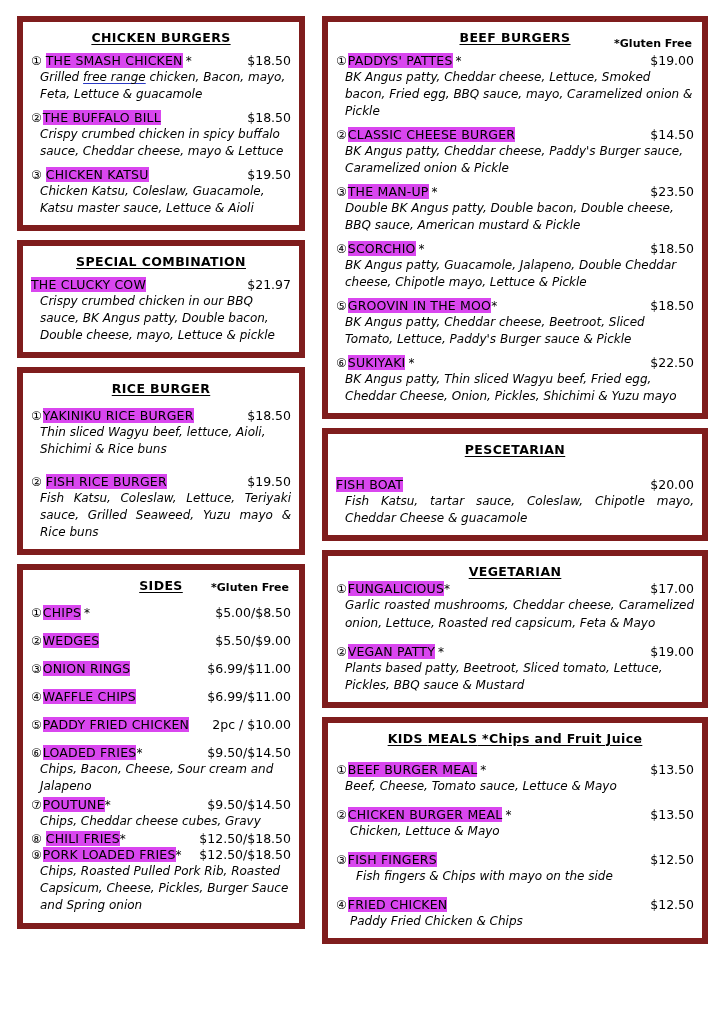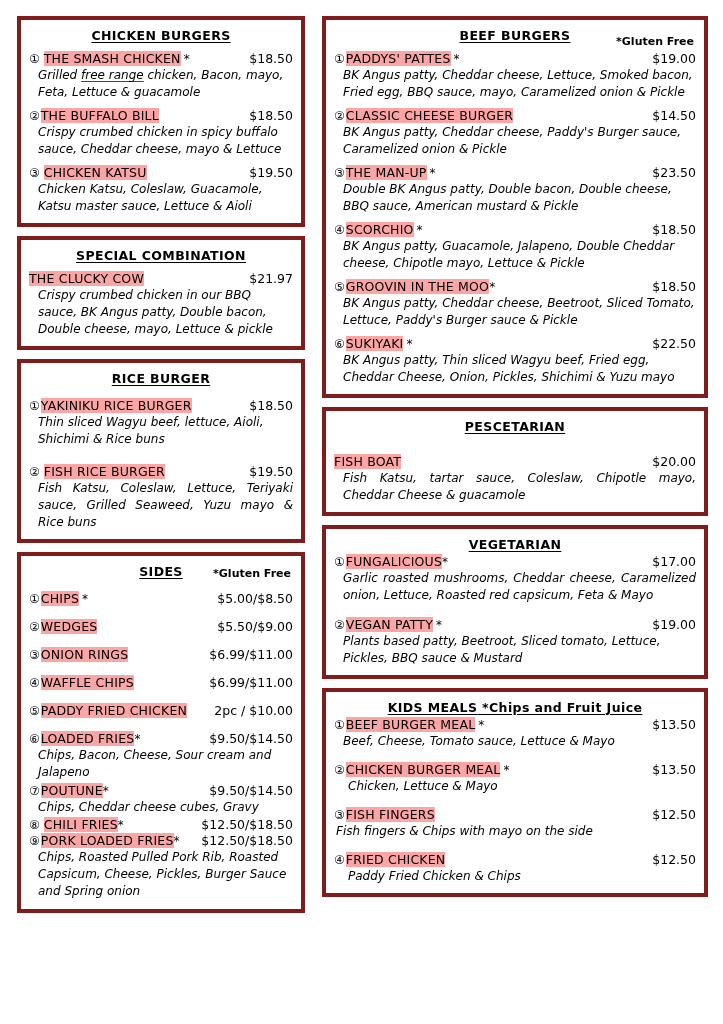--- a/index.html
+++ b/index.html
@@ -18,21 +18,21 @@
     width: 723px; height: 1024px;
     padding: 16px 15px 14px 17px;
     display: flex;
     gap: 17px;
     align-items: flex-start;
   }
   .col-left { width: 288px; flex: 0 0 288px; display: flex; flex-direction: column; gap: 9px; }
   .col-right { width: 386px; flex: 0 0 386px; display: flex; flex-direction: column; gap: 9px; }
 
   .card {
-    border: 4px solid #7f1d1d;
+    border: 6px solid #7f1d1d;
     background: #fff;
     padding: 7px 8px 8px 8px;
   }
 
   .sect-head {
     text-align: center;
     font-weight: bold;
     font-size: 12.5px;
     letter-spacing: 0.4px;
     margin: 1px 0 8px 0;
@@ -66,21 +66,21 @@
     white-space: nowrap;
   }
   .name-wrap { display: flex; align-items: baseline; }
   .num {
     font-size: 12px;
     margin-right: 1px;
     flex: 0 0 auto;
   }
   .num.sp { margin-right: 4px; }
   .iname {
-    background: #fca5a5;
+    background: #d946ef;
     font-size: 12.5px;
     letter-spacing: 0.2px;
   }
   .star { margin-left: 3px; font-size: 12px; }
   .price {
     font-size: 12.5px;
     font-weight: normal;
     margin-left: 8px;
     flex: 0 0 auto;
   }
@@ -393,21 +393,21 @@
             <span class="iname">VEGAN PATTY</span>
             <span class="star">*</span>
           </span>
           <span class="price">$19.00</span>
         </div>
         <div class="desc">Plants based patty, Beetroot, Sliced tomato, Lettuce, Pickles, BBQ sauce &amp; Mustard</div>
       </div>
     </div>
 
     <div class="card">
-      <div class="sect-head" style="margin-bottom:2px">
+      <div class="sect-head" style="margin-bottom:16px">
         <span class="u">KIDS </span><span class="u blue-u">MEALS</span><span class="u">  *Chips and Fruit Juice</span>
       </div>
       <div class="item" style="margin-bottom:12px">
         <div class="item-row">
           <span class="name-wrap">
             <span class="num">①</span>
             <span class="iname">BEEF BURGER MEAL</span>
             <span class="star">*</span>
           </span>
           <span class="price">$13.50</span>
@@ -426,21 +426,21 @@
         <div class="desc" style="margin-left:14px">Chicken, Lettuce &amp; Mayo</div>
       </div>
       <div class="item" style="margin-bottom:12px">
         <div class="item-row">
           <span class="name-wrap">
             <span class="num">③</span>
             <span class="iname">FISH FINGERS</span>
           </span>
           <span class="price">$12.50</span>
         </div>
-        <div class="desc" style="margin-left:2px">Fish fingers &amp; Chips with mayo on the side</div>
+        <div class="desc" style="margin-left:20px">Fish fingers &amp; Chips with mayo on the side</div>
       </div>
       <div class="item">
         <div class="item-row">
           <span class="name-wrap">
             <span class="num">④</span>
             <span class="iname">FRIED CHICKEN</span>
           </span>
           <span class="price">$12.50</span>
         </div>
         <div class="desc" style="margin-left:14px">Paddy Fried Chicken &amp; Chips</div>

